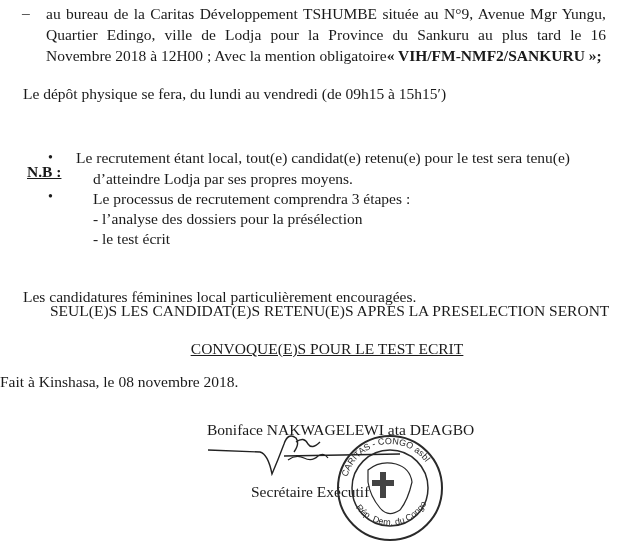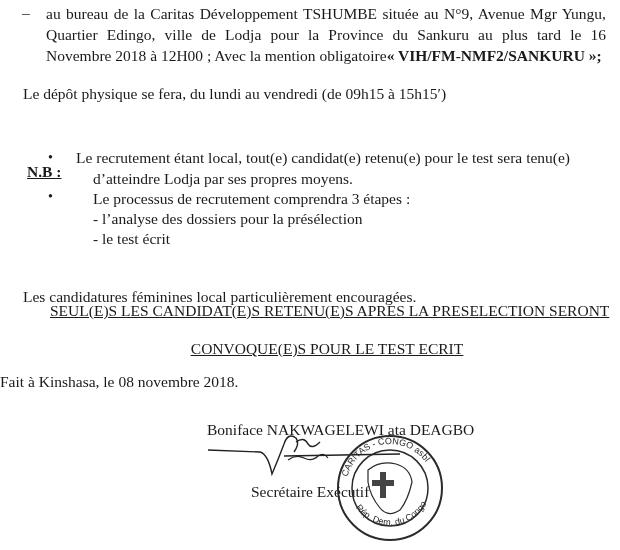--- a/index.html
+++ b/index.html
@@ -13,21 +13,21 @@
   .bold { font-weight: bold; }
   .depot { left: 23px; top: 85px; }
   .nb { left: 27px; top: 119px; text-decoration: underline; font-weight: bold; margin-top: 44px; }
   .bullet { font-size: 14px; }
   .b1 { left: 48px; top: 150px; }
   .t1 { left: 76px; top: 149px; }
   .t1b { left: 93px; top: 170px; }
   .b2 { left: 48px; top: 189px; }
   .t2 { left: 93px; top: 189px; line-height: 20px; }
   .fem { left: 23px; top: 288px; }
-  .seul1 { top: 302px; text-decoration: underline; left: 50px; width: 520px; }
+  .seul1 { top: 302px; left: 50px; width: 520px; }
   .seul2 { top: 340px; text-decoration: underline; left: 0; width: 620px; text-align: center; padding-left: 17px; }
   .fait { top: 373px; left: 0; width: 620px; text-align: left; }
   .sign { left: 207px; top: 421px; }
   .role { left: 251px; top: 471px; margin-top: 12px; }
   .sigsvg { position: absolute; left: 200px; top: 430px; }
   .stamp { position: absolute; left: 330px; top: 430px; }
 </style>
 </head>
 <body>
 

